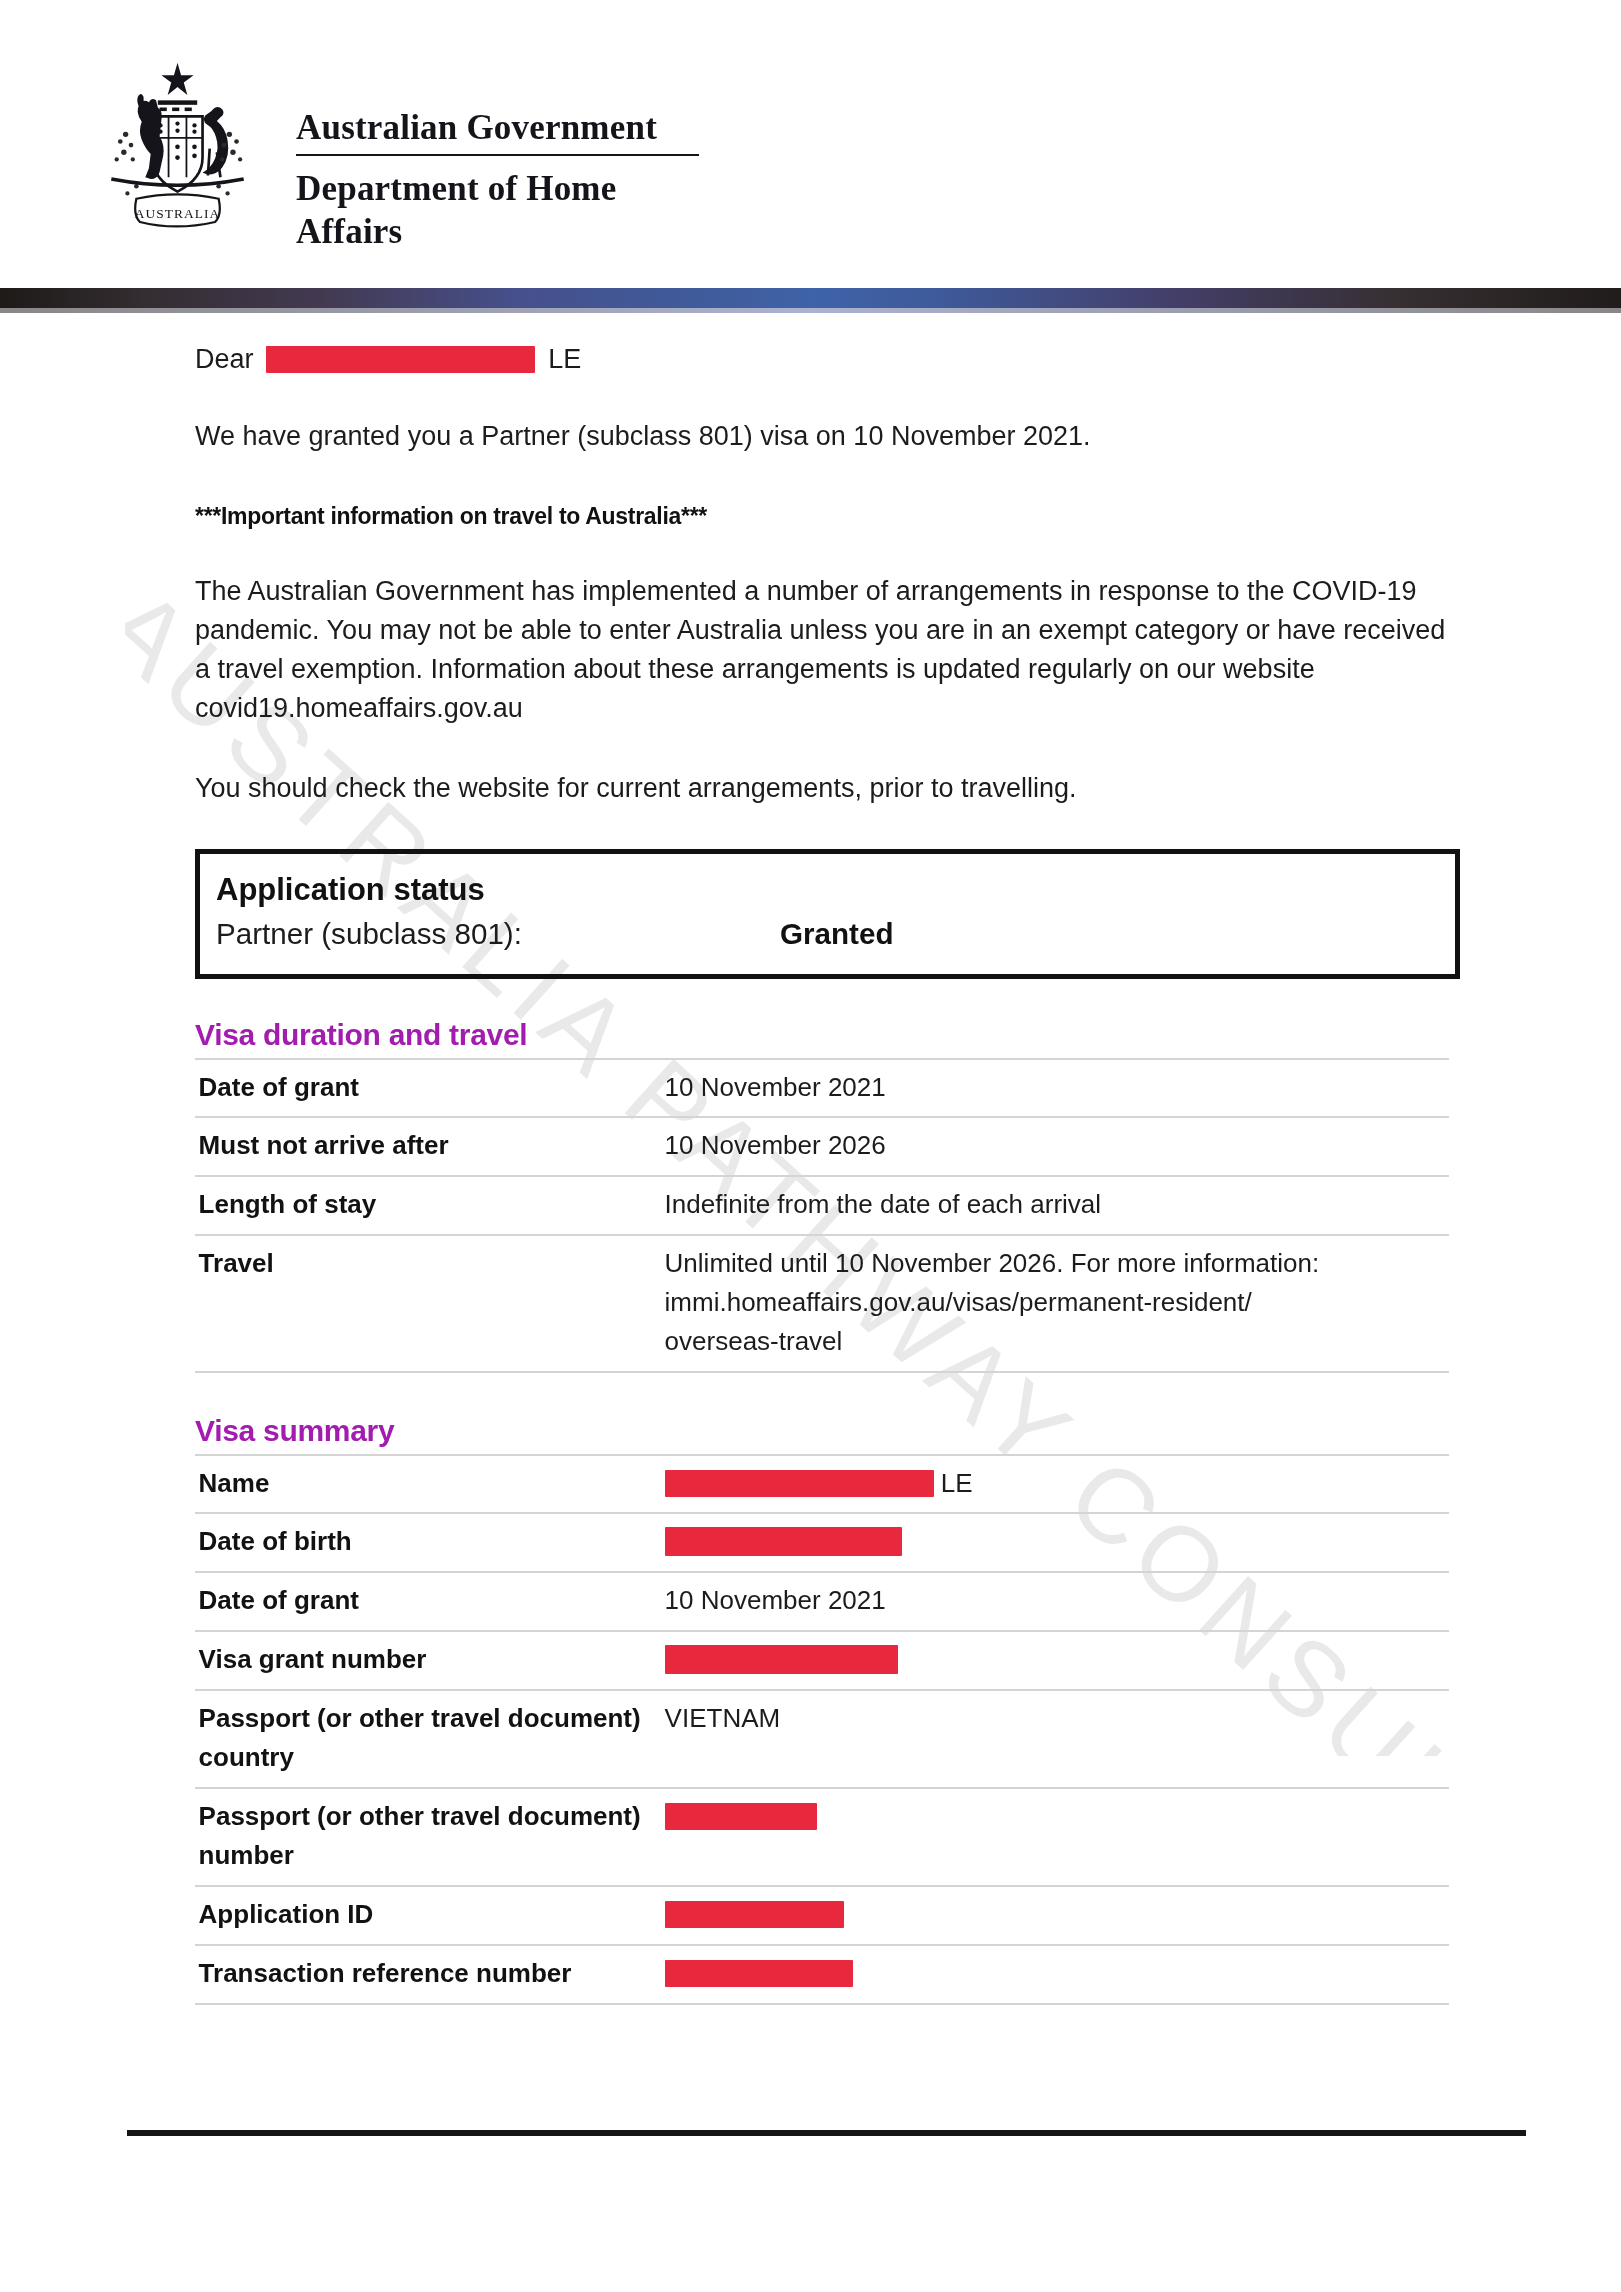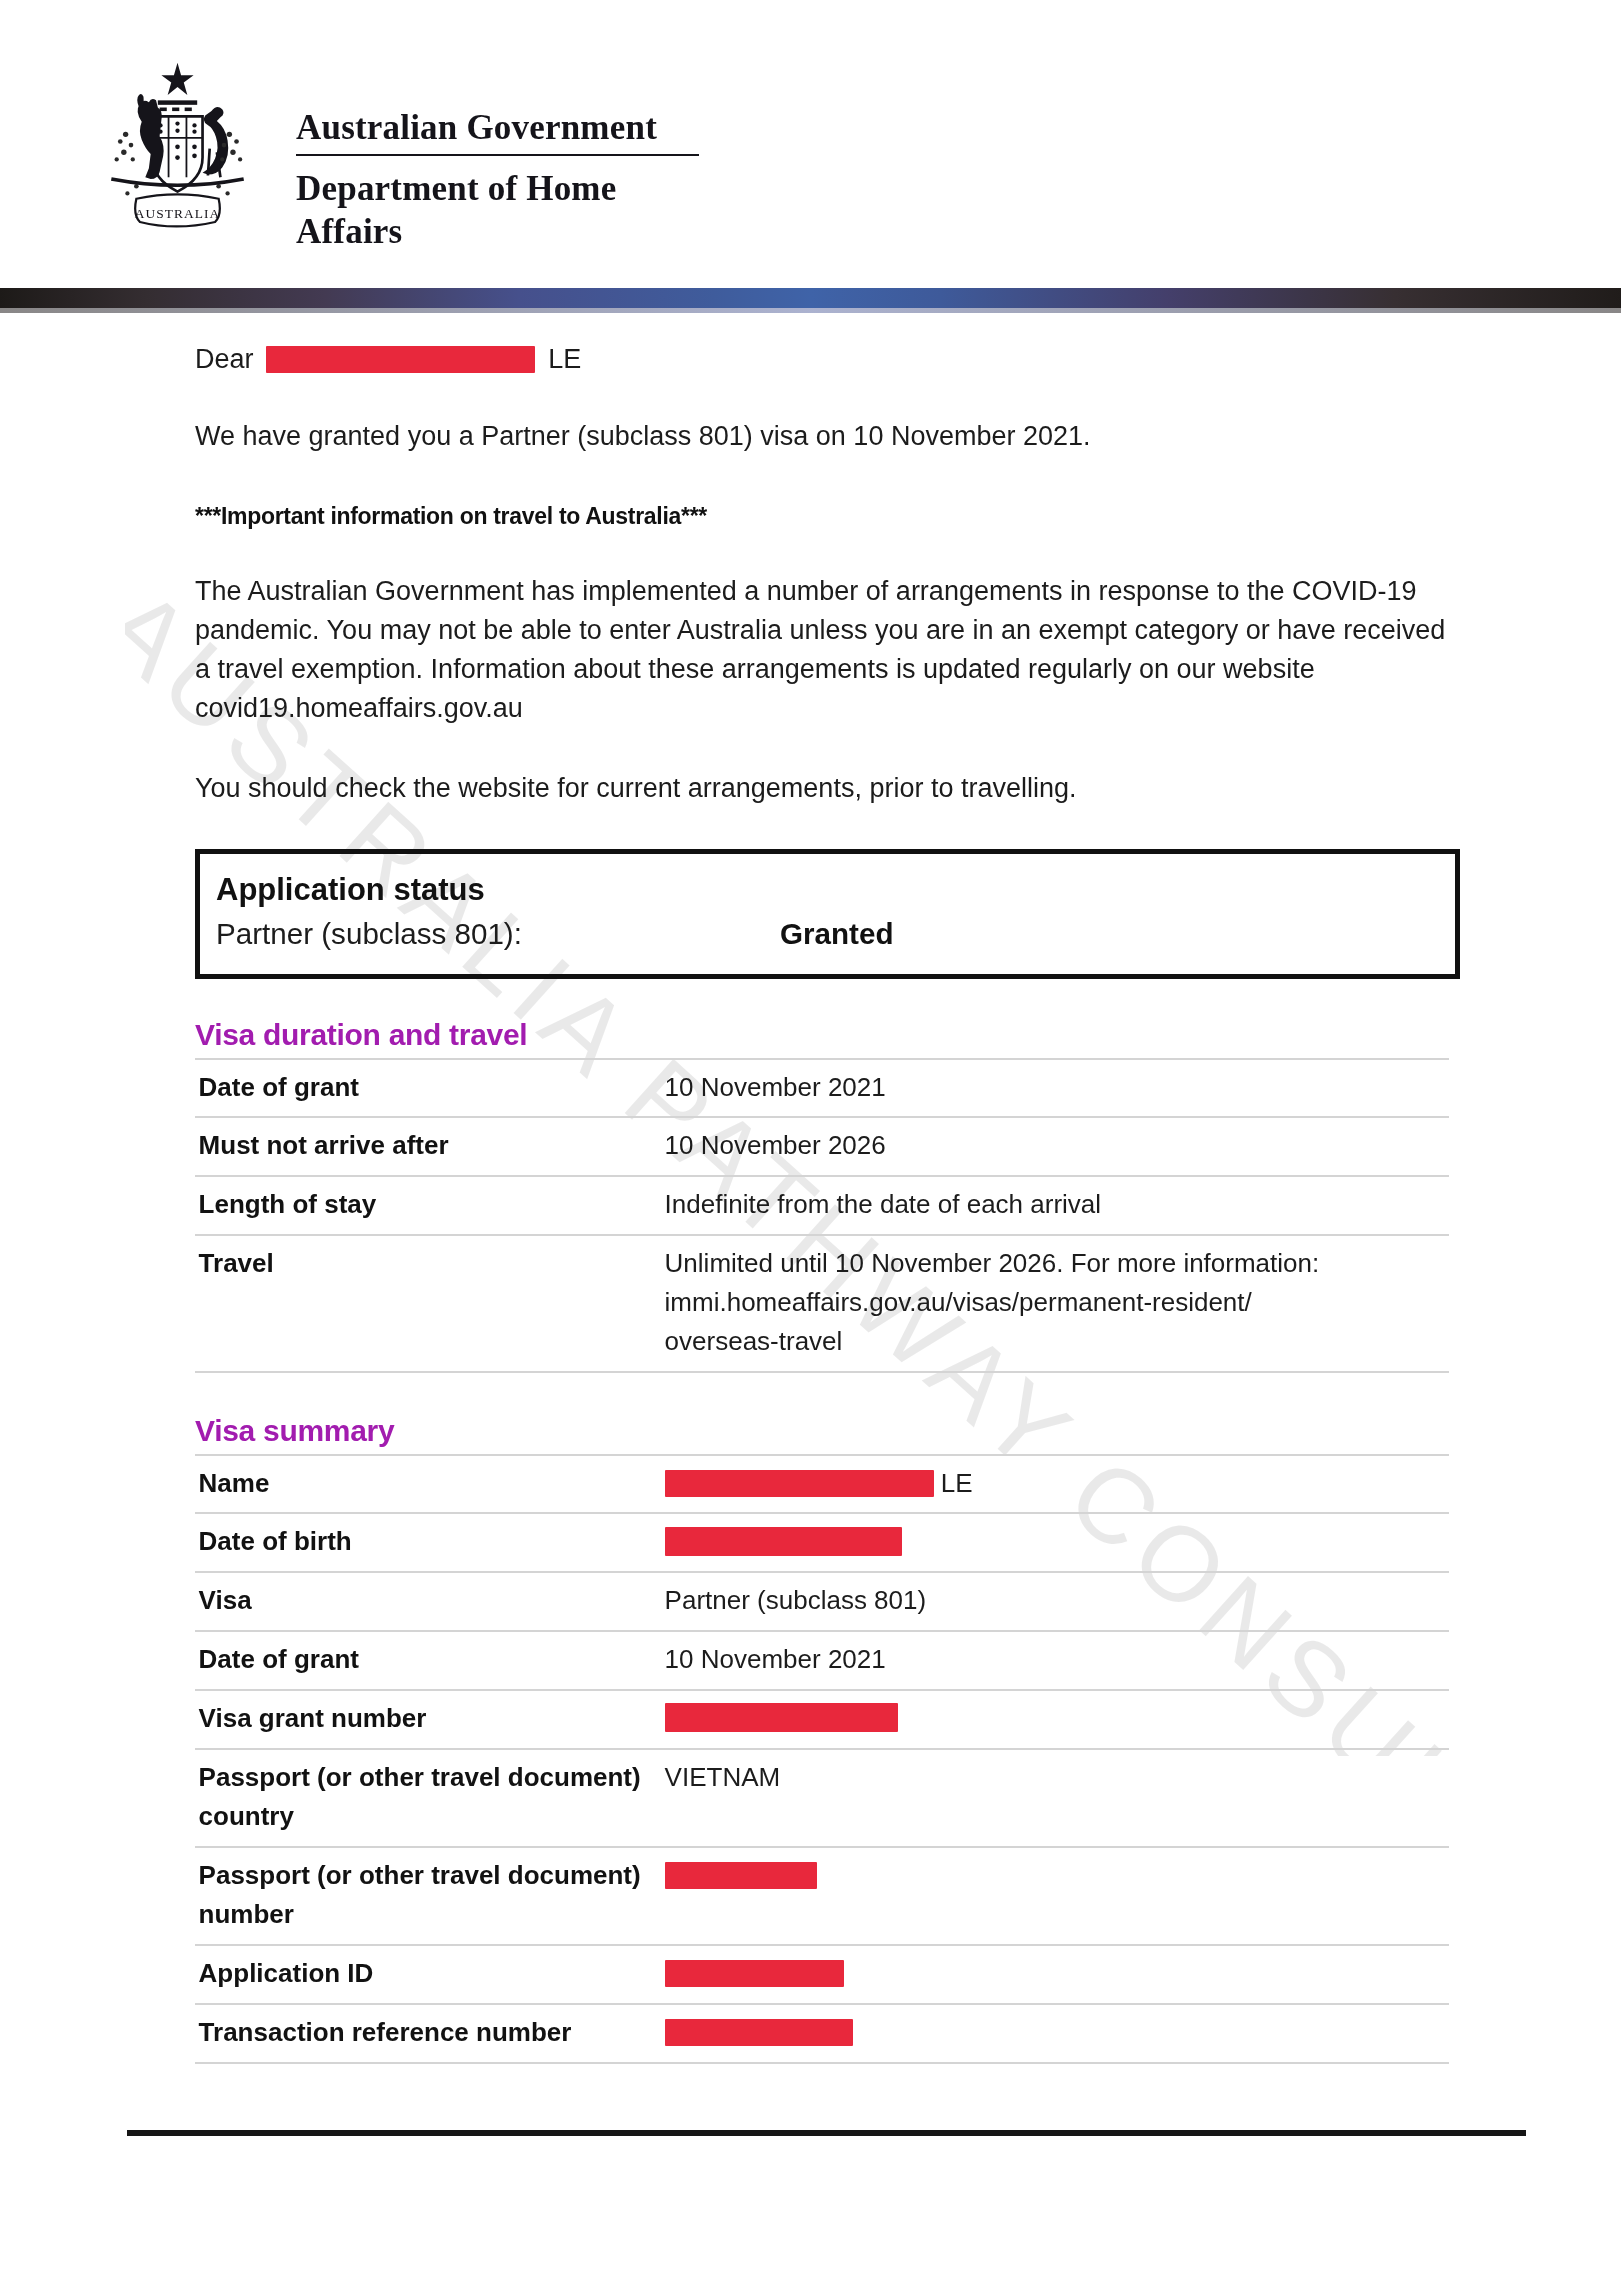--- a/index.html
+++ b/index.html
@@ -377,24 +377,20 @@
               <span class="redact" style="width:269px;height:27px;margin-right:7.2px;"></span><span>LE</span>
             </td>
           </tr>
           <tr>
             <td class="k">Date of birth</td>
             <td class="v">
               <span class="redact" style="width:237px;height:29px;"></span>
             </td>
           </tr>
           <tr>
-            <td class="k">Visa</td>
-            <td class="v">Partner (subclass 801)</td>
-          </tr>
-          <tr>
             <td class="k">Date of grant</td>
             <td class="v">10 November 2021</td>
           </tr>
           <tr>
             <td class="k">Visa grant number</td>
             <td class="v">
               <span class="redact" style="width:233px;height:29px;"></span>
             </td>
           </tr>
           <tr>

